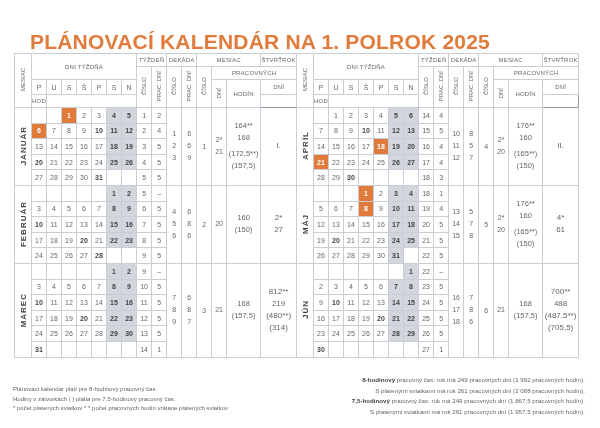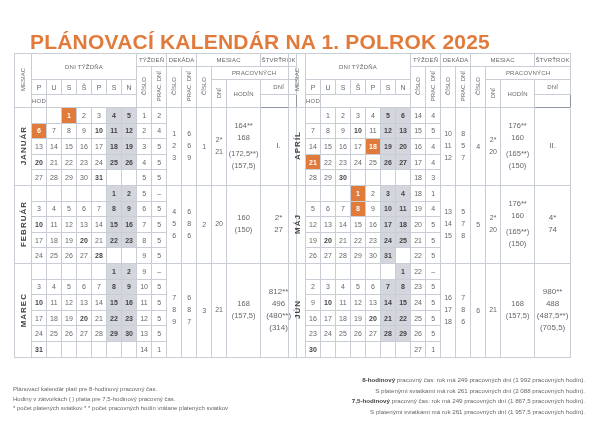--- a/index.html
+++ b/index.html
@@ -257,21 +257,21 @@
         <td rowspan="6" class="num">3</td>
         <td rowspan="6" class="num lines">
           <span>21</span>
         </td>
         <td rowspan="6" class="hours lines">
           <span style="">168</span>
           <span style="">(157,5)</span>
         </td>
         <td rowspan="6" class="qt lines" style="border-top:1.5px solid #8f97a6">
           <span style="">812**</span>
-          <span style="">496</span>
+          <span style="">219</span>
           <span style="">(480**)</span>
           <span style="">(314)</span>
         </td>
       </tr>
       <tr class="">
         <td class="d">3</td>
         <td class="d">4</td>
         <td class="d">5</td>
         <td class="d">6</td>
         <td class="d">7</td>
@@ -319,21 +319,21 @@
         <td class="d"></td>
         <td class="d"></td>
         <td class="d"></td>
         <td class="d"></td>
         <td class="d"></td>
         <td class="num">14</td>
         <td class="num">1</td>
       </tr>
     </tbody>
   </table>
-<table class="cal" id="cal-right" style="left:288px;width:281px;">
+<table class="cal" id="cal-right" style="left:296px;width:281px;">
   <colgroup>
     <col style="width:17px">
       <col span="7" style="width:15px">
     <col style="width:15px">
       <col style="width:15px">
     <col style="width:15px">
       <col style="width:15px">
     <col style="width:15px">
       <col style="width:15px">
     <col style="width:34px">
@@ -478,21 +478,21 @@
           <span>20</span>
         </td>
         <td rowspan="5" class="hours lines">
           <span style="">176**</span>
           <span style="">160</span>
           <span style="margin-top:4px;">(165**)</span>
           <span style="">(150)</span>
         </td>
         <td rowspan="5" class="qt lines" style="border-top:1.5px solid #8f97a6">
           <span style="">4*</span>
-          <span style="">74</span>
+          <span style="">61</span>
         </td>
       </tr>
       <tr class="">
         <td class="d">5</td>
         <td class="d">6</td>
         <td class="d">7</td>
         <td class="d h">8</td>
         <td class="d">9</td>
         <td class="d w">10</td>
         <td class="d w">11</td>
@@ -555,21 +555,21 @@
         </td>
         <td rowspan="6" class="num">6</td>
         <td rowspan="6" class="num lines">
           <span>21</span>
         </td>
         <td rowspan="6" class="hours lines">
           <span style="">168</span>
           <span style="">(157,5)</span>
         </td>
         <td rowspan="6" class="qt lines" style="border-top:1.5px solid #8f97a6">
-          <span style="">980**</span>
+          <span style="">700**</span>
           <span style="">488</span>
           <span style="">(487,5**)</span>
           <span style="">(705,5)</span>
         </td>
       </tr>
       <tr class="">
         <td class="d">2</td>
         <td class="d">3</td>
         <td class="d">4</td>
         <td class="d">5</td>

